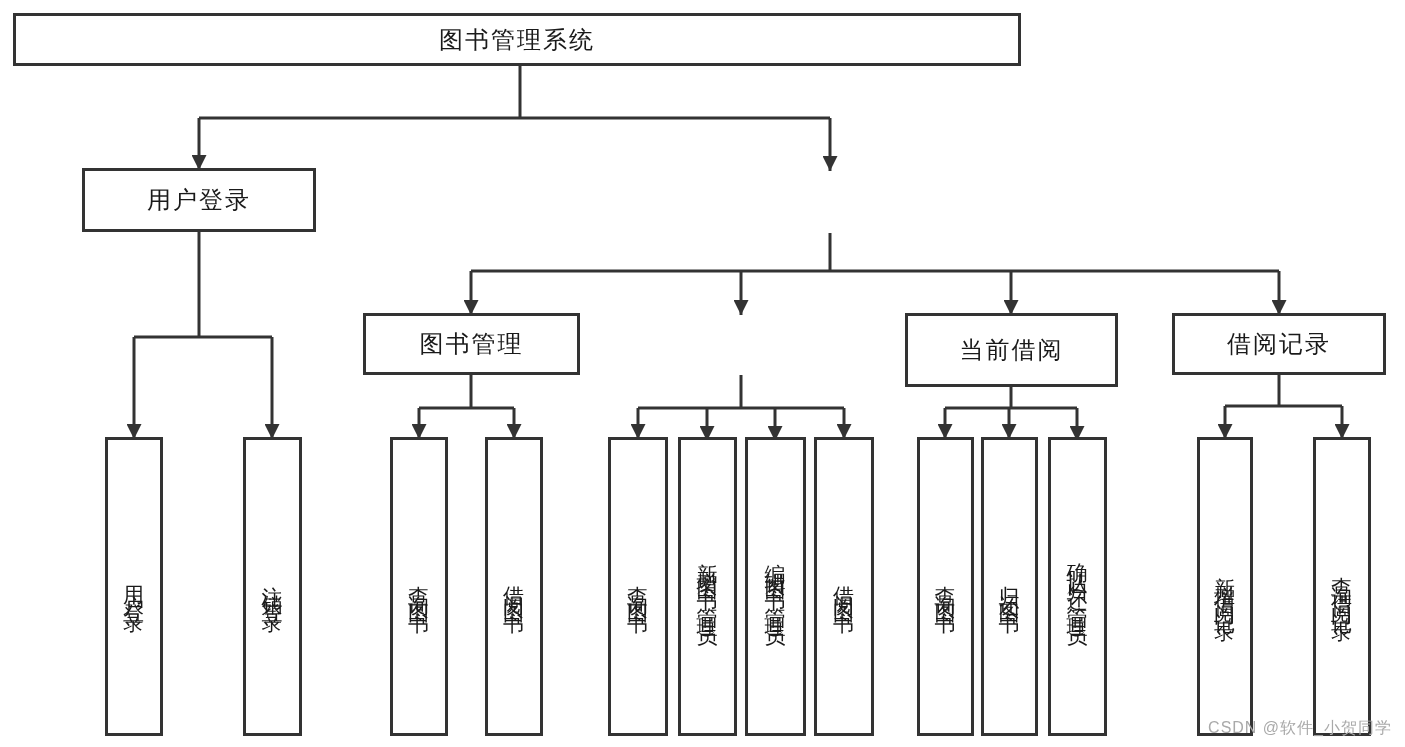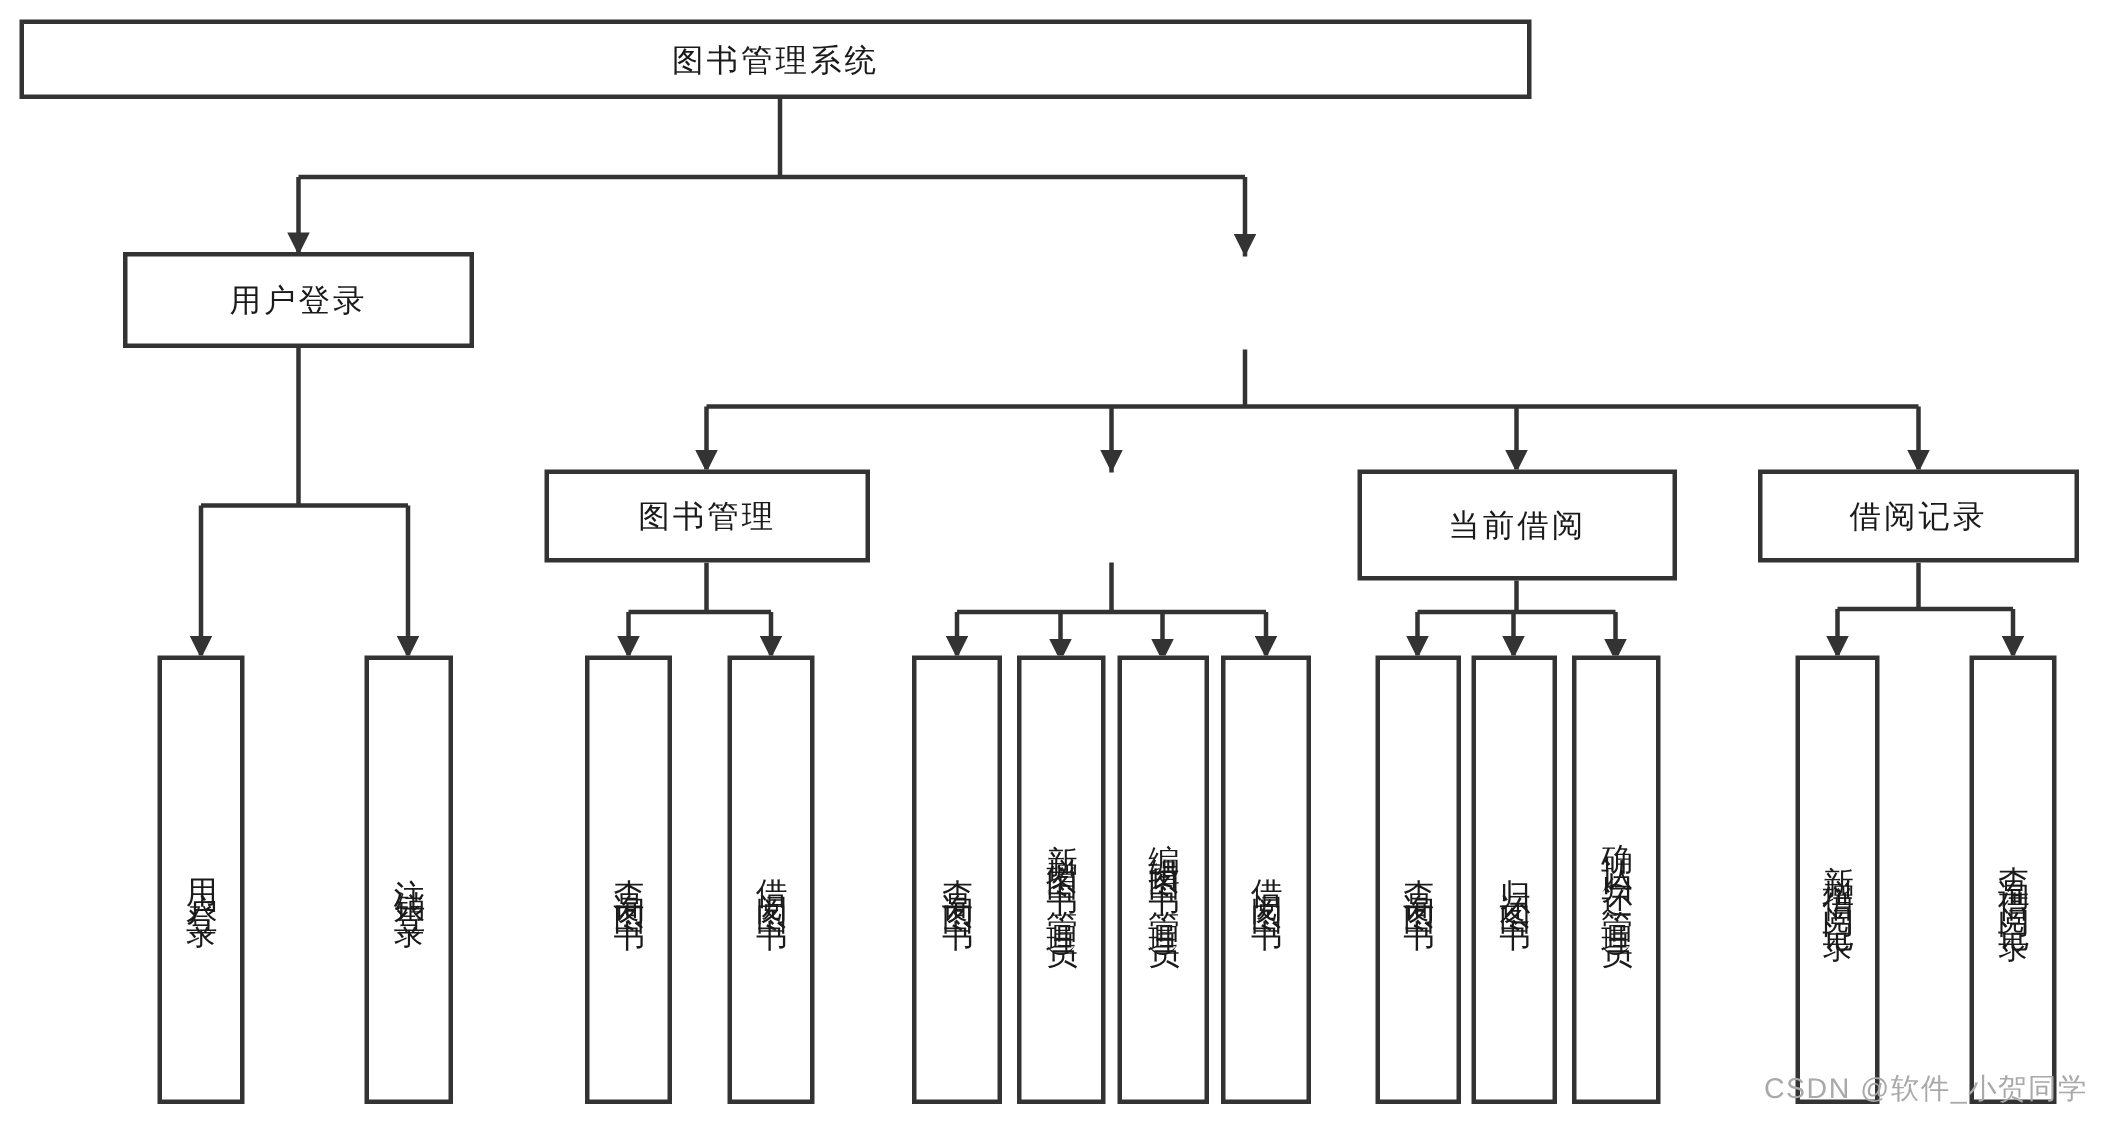--- a/index.html
+++ b/index.html
@@ -19,38 +19,38 @@
   .box {
     position: absolute;
     background: #ffffff;
     border: 3px solid #333333;
     box-sizing: border-box;
     display: flex;
     align-items: center;
     justify-content: center;
   }
   .hbox span {
-    font-size: 21px;
+    font-size: 24px;
     letter-spacing: 2px;
     white-space: nowrap;
     font-family: Liberation Serif, serif;
   }
   .vbox .vtext {
     writing-mode: vertical-rl;
     text-orientation: mixed;
     font-size: 21px;
     letter-spacing: 9px;
     line-height: 1;
     white-space: nowrap;
   }
   .watermark {
     position: absolute;
     right: 13px;
     bottom: 8px;
-    font-size: 19px;
+    font-size: 16px;
     color: #a9a9a9;
     letter-spacing: 1px;
     white-space: nowrap;
     z-index: 5;
   }
 </style>
 </head>
 <body>
 
 <div class="canvas">

